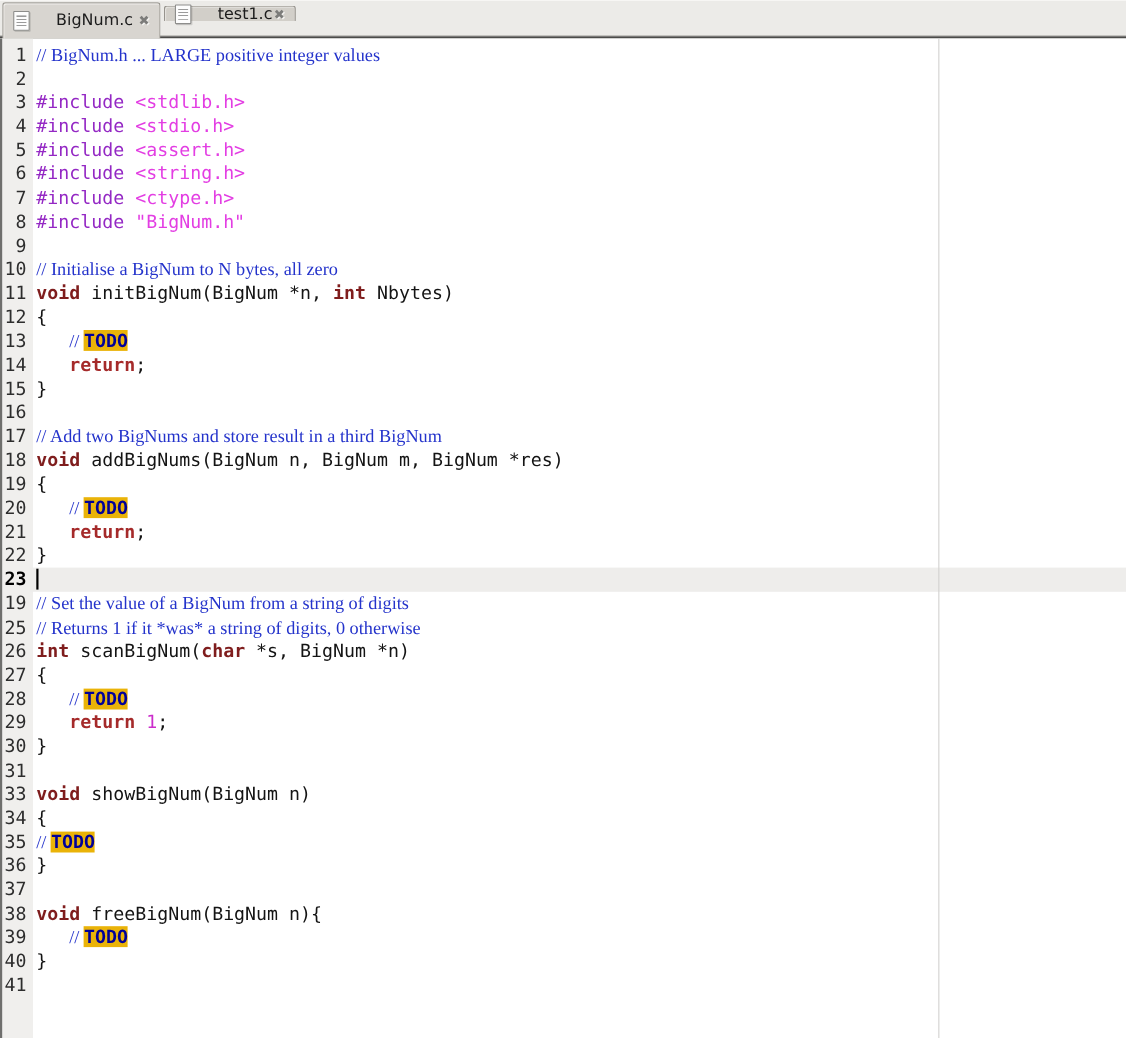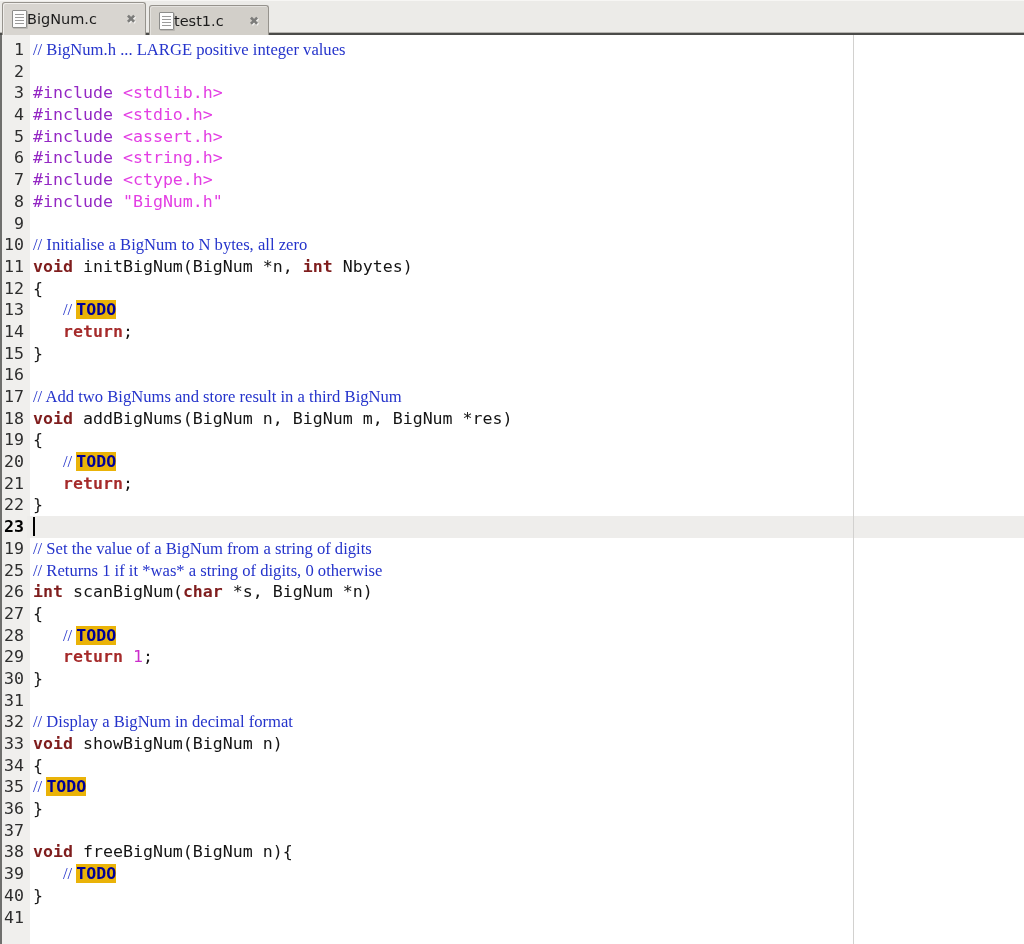--- a/index.html
+++ b/index.html
@@ -10,23 +10,23 @@
   .tabbar { position:absolute; left:0; top:0; width:1024px; height:32px;
             background:#ecebe8; box-shadow: inset 0 1px 0 #f7f6f4; }
   .bar-shadow { position:absolute; left:0; top:32px; width:1024px; height:1px; background:#b5b3af; }
   .bar-border { position:absolute; left:0; top:33px; width:1024px; height:2px; background:#4b4b49; }
 
   .tab { position:absolute; display:flex; align-items:center;
          border:1px solid #96938d; border-bottom:none; border-radius:3px 3px 0 0;
          padding:0 9px; cursor:default; }
   .tab-active   { left:2px;  top:2px; width:144px; height:33px; background:#d8d5d0;
                   box-shadow: inset 1px 1px 0 #f0eeeb; z-index:2; }
-  .tab-inactive { left:149px; top:5px; width:120px; height:30px; background:#d2cfc9;
+  .tab-inactive { left:149px; top:5px; width:120px; height:14px; background:#d2cfc9;
                   box-shadow: inset 1px 1px 0 #e4e2de; }
-  .tab-label { font-size:14.5px; color:#1c1c1c; margin-left:0; white-space:nowrap; }
+  .tab-label { font-size:14.5px; color:#1c1c1c; margin-left:24px; white-space:nowrap; }
   .doc-icon { width:15px; height:18px; background:#fdfdfd; border:1px solid #8d8d8b;
               border-radius:1px; position:relative; flex:none;
               box-shadow: 1px 1px 0 rgba(0,0,0,0.12); }
   .doc-icon::before { content:""; position:absolute; left:2px; right:2px; top:3px; height:10px;
               background: repeating-linear-gradient(#9a9a9a 0 1px, transparent 1px 3px); }
   .close-icon { margin-left:auto; font-size:12px; color:#7c7c7a; line-height:1;
                 text-shadow: 1px 1px 0 #f3f2f0; cursor:default; }
 
   
   .code-area { position:absolute; left:0; top:35px; width:1024px; bottom:0; background:#fff; }
@@ -198,24 +198,20 @@
     </div>
     <div class="line">
       <div class="ln">30</div>
       <div class="lc"><span class="tk-plain">}</span></div>
     </div>
     <div class="line">
       <div class="ln">31</div>
       <div class="lc"></div>
     </div>
     <div class="line">
-      <div class="ln">32</div>
-      <div class="lc"><span class="tk-comment">// Display a BigNum in decimal format</span></div>
-    </div>
-    <div class="line">
       <div class="ln">33</div>
       <div class="lc"><span class="tk-type">void</span><span class="tk-plain"> showBigNum(BigNum n)</span></div>
     </div>
     <div class="line">
       <div class="ln">34</div>
       <div class="lc"><span class="tk-plain">{</span></div>
     </div>
     <div class="line">
       <div class="ln">35</div>
       <div class="lc"><span class="tk-comment">// </span><span class="tk-todo">TODO</span></div>

